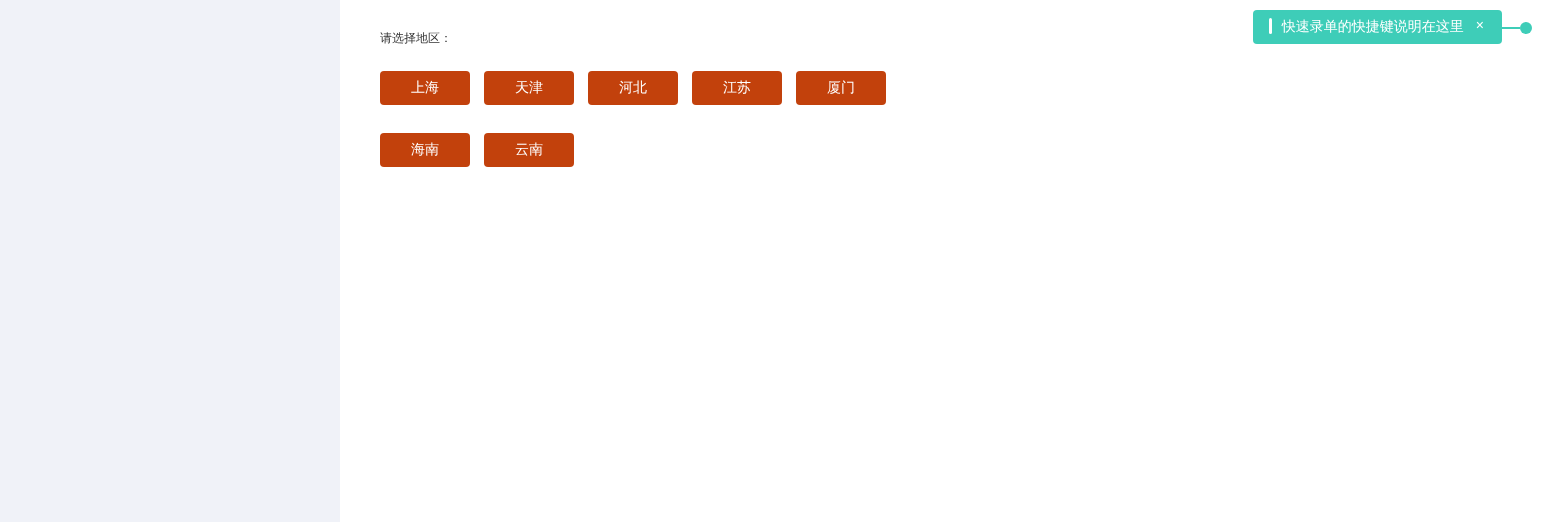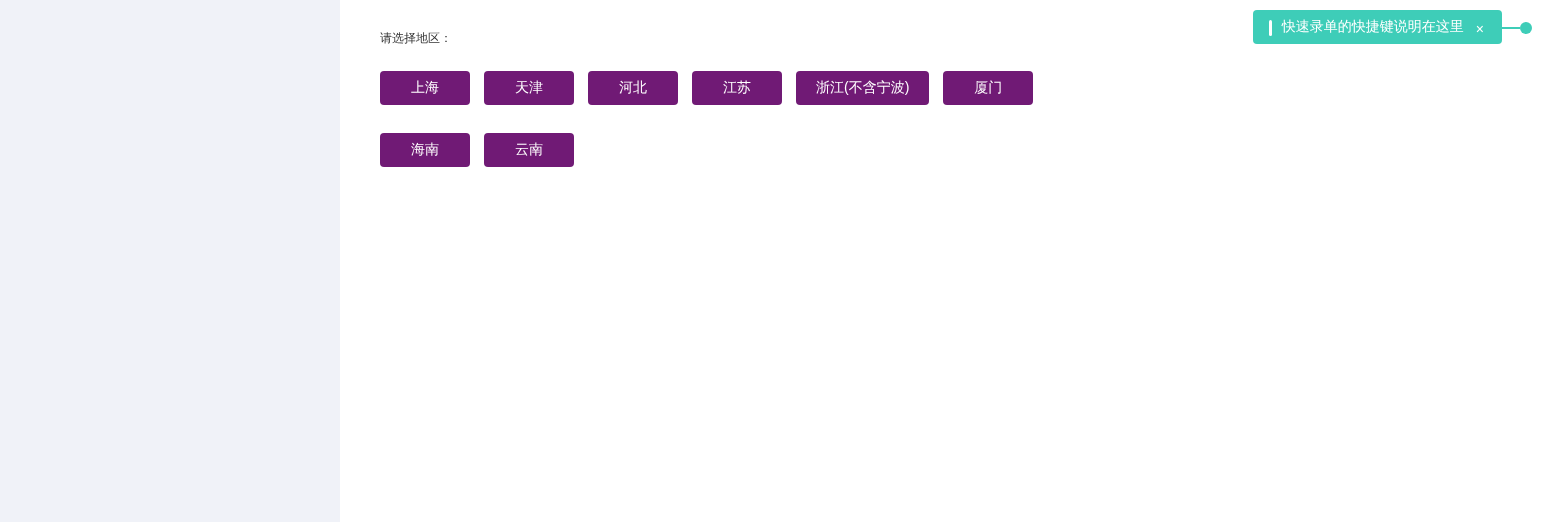--- a/index.html
+++ b/index.html
@@ -43,21 +43,21 @@
       font-weight: 400;
     }
 
     .region-buttons {
       display: flex;
       flex-wrap: wrap;
       gap: 14px;
     }
 
     .region-btn {
-      background: #701a75;
+      background: #c2410c;
       border: none;
       border-radius: 4px;
       color: #fff;
       font-size: 14px;
       padding: 8px 20px;
       cursor: pointer;
       white-space: nowrap;
       min-width: 90px;
       text-align: center;
       font-family: 'Microsoft YaHei', 'PingFang SC', sans-serif;
@@ -67,21 +67,21 @@
     .tooltip-banner {
       position: absolute;
       top: 10px;
       right: 60px;
       background: #3ecdb8;
       color: #fff;
       font-size: 14px;
       padding: 8px 16px;
       border-radius: 4px;
       display: flex;
-      align-items: flex-end;
+      align-items: flex-start;
       gap: 10px;
       white-space: nowrap;
     }
 
     .tooltip-banner::before {
       content: '';
       display: inline-block;
       width: 3px;
       height: 16px;
       background: #fff;
@@ -125,21 +125,20 @@
 
 <div class="main-content">
   <div class="page-label">请选择地区：</div>
 
   <div class="region-buttons">
 
     <button class="region-btn">上海</button>
     <button class="region-btn">天津</button>
     <button class="region-btn">河北</button>
     <button class="region-btn">江苏</button>
-    <button class="region-btn">浙江(不含宁波)</button>
     <button class="region-btn">厦门</button>
 
     <div style="width:100%; height:0; flex-basis:100%;"></div>
 
     <button class="region-btn">海南</button>
     <button class="region-btn">云南</button>
   </div>
 </div>
 
 <div class="tooltip-banner">

